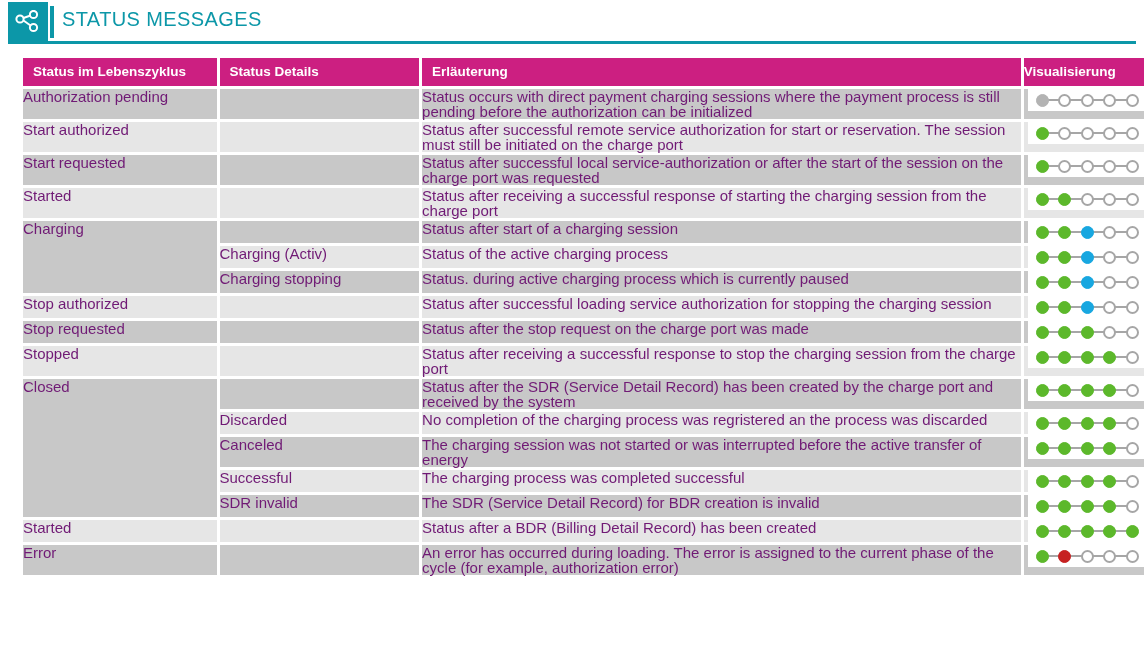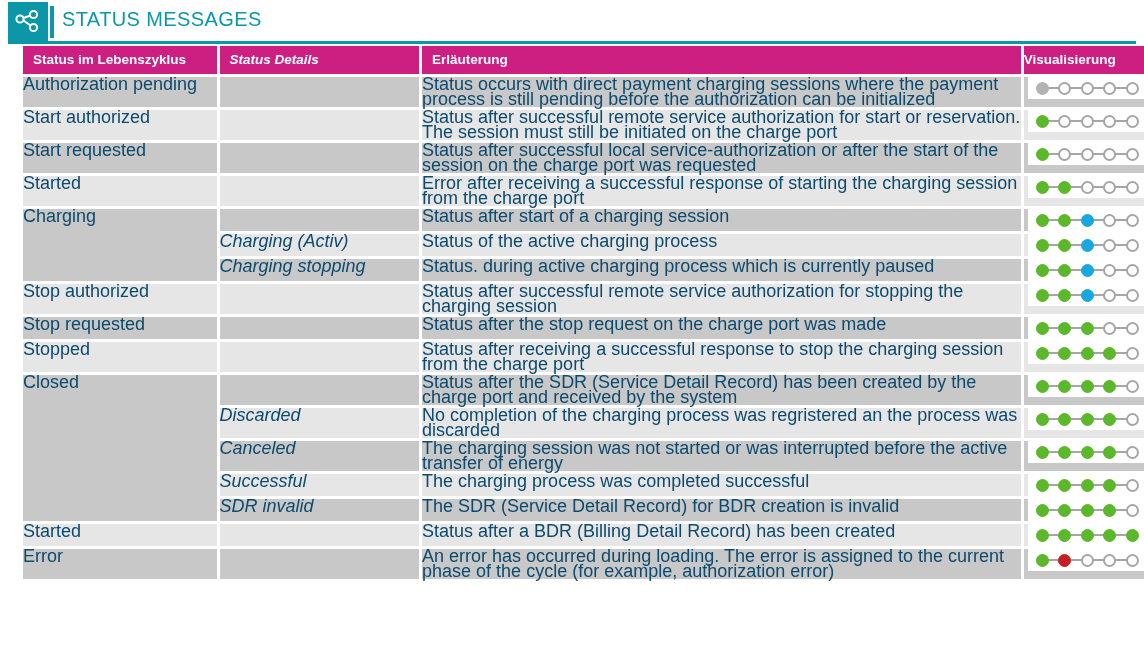--- a/index.html
+++ b/index.html
@@ -10,21 +10,21 @@
   body {
     width: 1144px;
     height: 669px;
     font-family: "Liberation Sans", sans-serif;
     overflow: hidden;
   }
 
   
   #app-header {
     position: relative;
-    height: 46px;
+    height: 58px;
     width: 1144px;
     background: #ffffff;
   }
   #header-icon-box {
     position: absolute;
     left: 8px; top: 2px;
     width: 40px; height: 40px;
     background: #0c97a8;
     display: flex;
     align-items: center;
@@ -82,27 +82,27 @@
 
   .spacer-row td { height: 3px; background: #ffffff; padding: 0; }
 
   
   .c-dark  { background: #c8c8c8; }
   .c-light { background: #e6e6e6; }
 
   .cell {
     border-right: 3px solid #ffffff;
     border-bottom: 3px solid #ffffff;
-    font-size: 18px;
-    color: #0c4a6e;
+    font-size: 15px;
+    color: #701a75;
     line-height: 15px;
   }
 
   .col-status { width: 196px; }
-  .col-detail { width: 202px; font-style: italic; }
+  .col-detail { width: 202px; }
   .col-expl   { width: 600px; }
   .col-vis    { width: 127px; }
 
   .pad-status { padding: 8px 6px 8px 12px; }
   .pad-detail { padding: 8px 6px 8px 14px; }
   .pad-expl   { padding: 8px 10px 8px 10px; }
   .pad-expl.indent { padding-left: 26px; }
 
   
   .vis-cell {
@@ -236,21 +236,21 @@
                 <div class="dot empty"></div>
                 <div class="dot empty"></div>
               </div>
             </div>
           </div>
         </td>
       </tr>
       <tr>
         <td class="cell pad-status col-status c-light">Started</td>
         <td class="cell pad-detail col-detail c-light"></td>
-        <td class="cell pad-expl col-expl c-light">Error after receiving a successful response of starting the charging session from the charge port</td>
+        <td class="cell pad-expl col-expl c-light">Status after receiving a successful response of starting the charging session from the charge port</td>
         <td class="vis-cell col-vis c-light">
           <div class="vis-wrap">
             <div class="vis-box">
               <div class="track">
                 <div class="line"></div>
                 <div class="dot green"></div>
                 <div class="dot green"></div>
                 <div class="dot empty"></div>
                 <div class="dot empty"></div>
                 <div class="dot empty"></div>
@@ -310,21 +310,21 @@
                 <div class="dot empty"></div>
                 <div class="dot empty"></div>
               </div>
             </div>
           </div>
         </td>
       </tr>
       <tr>
         <td class="cell pad-status col-status c-light">Stop authorized</td>
         <td class="cell pad-detail col-detail c-light"></td>
-        <td class="cell pad-expl col-expl c-light">Status after successful remote service authorization for stopping the charging session</td>
+        <td class="cell pad-expl col-expl c-light">Status after successful loading service authorization for stopping the charging session</td>
         <td class="vis-cell col-vis c-light">
           <div class="vis-wrap">
             <div class="vis-box">
               <div class="track">
                 <div class="line"></div>
                 <div class="dot green"></div>
                 <div class="dot green"></div>
                 <div class="dot blue"></div>
                 <div class="dot empty"></div>
                 <div class="dot empty"></div>

